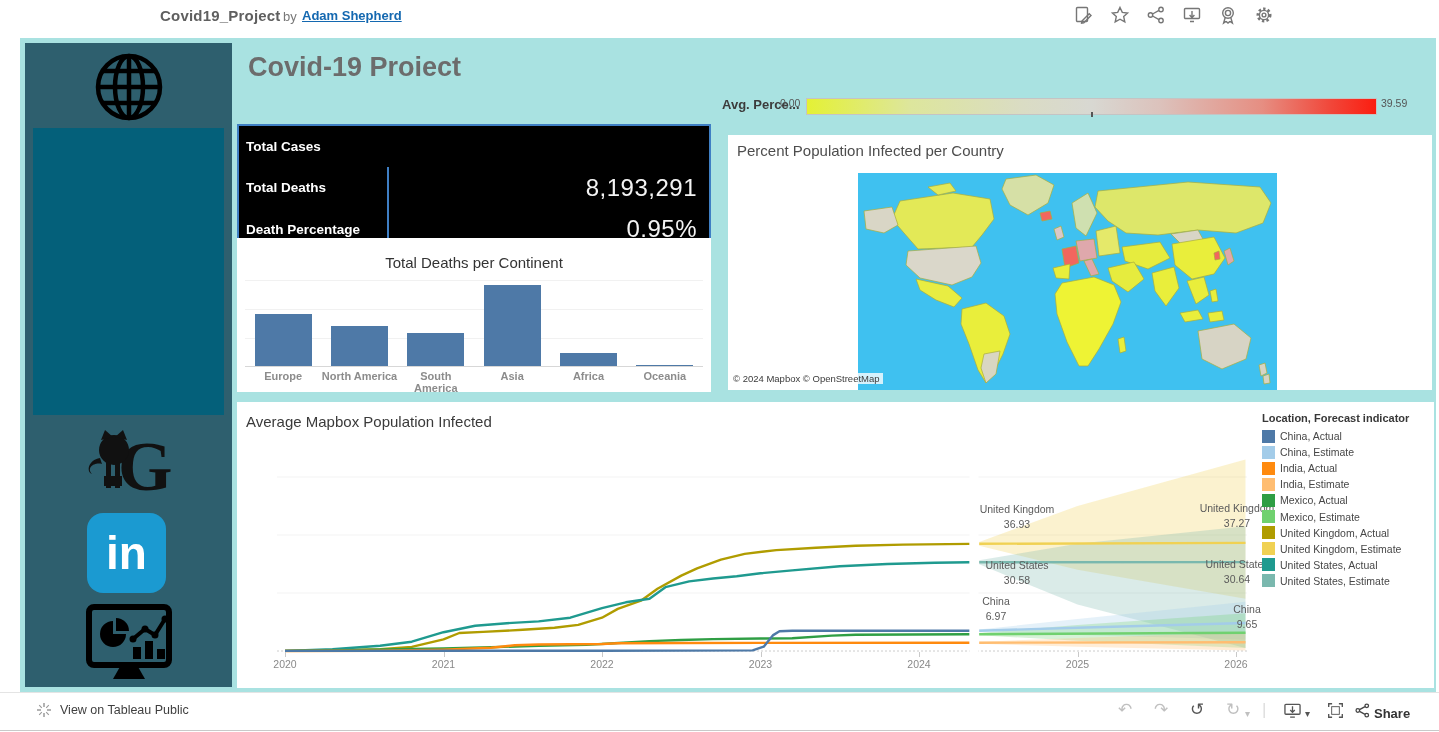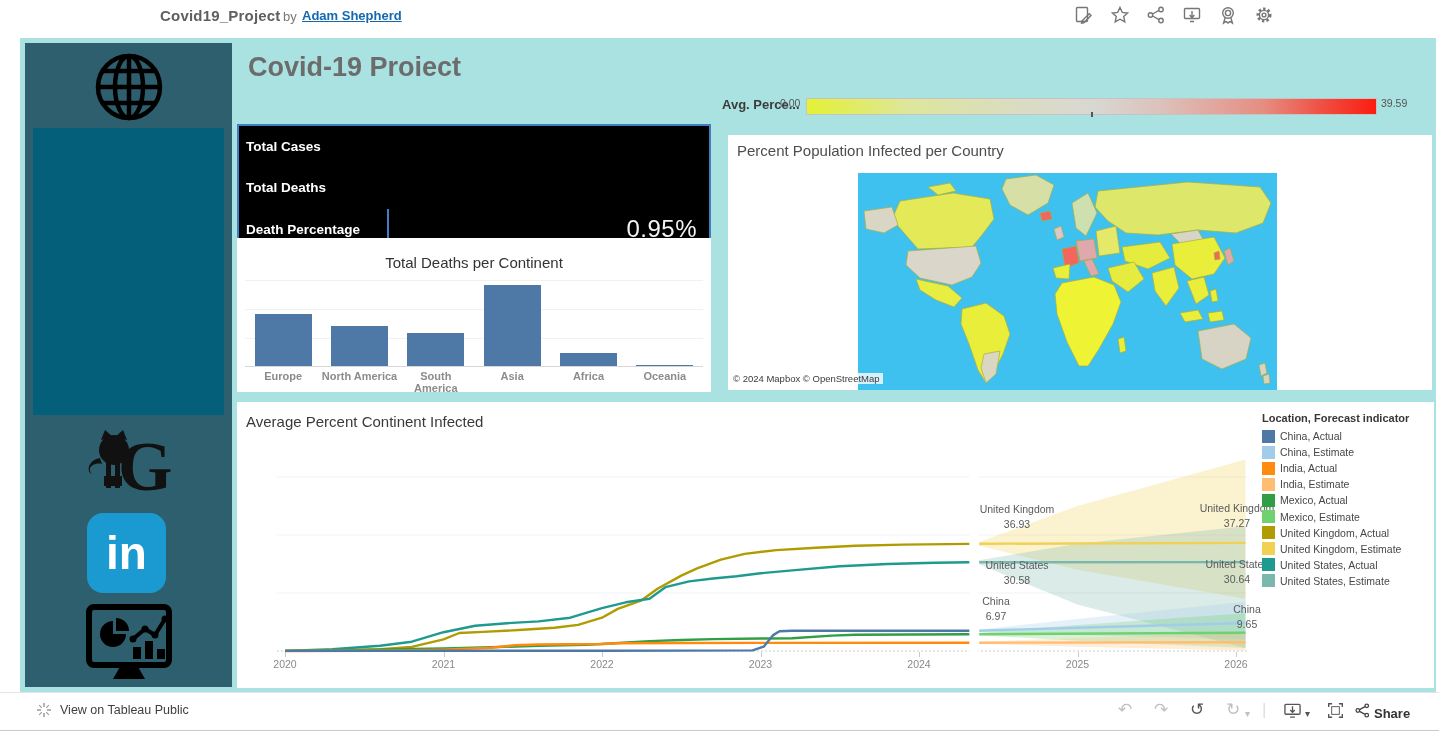--- a/index.html
+++ b/index.html
@@ -177,20 +177,21 @@
     </div>
 
     <div id="main-title" class="abs">Covid-19 Proiect</div>
 
     <div id="kpi" class="abs">
         <div class="kpi-row">
           <div class="kpi-label">Total Cases</div>
         </div>
         <div class="kpi-row">
           <div class="kpi-label">Total Deaths</div>
+          <div class="kpi-value">8,193,291</div>
         </div>
         <div class="kpi-row">
           <div class="kpi-label">Death Percentage</div>
           <div class="kpi-value">0.95%</div>
         </div>
       </div>
 
     <div id="barpanel" class="abs">
       <div id="barpanel-title" class="abs">Total Deaths per Continent</div>
       <div id="barplot" class="abs">
@@ -257,21 +258,21 @@
           <path d="M366,78 L372,75 L376,88 L370,92 Z" fill="#dfa8ac"></path>
           <path d="M340,158 L376,151 L393,165 L388,186 L364,196 L344,186 Z" fill="#d7d4c5"></path>
           <path d="M401,192 L407,190 L409,200 L403,203 Z" fill="#d7d4c5"></path>
           <path d="M405,203 L411,201 L412,210 L406,211 Z" fill="#d7d4c5"></path>
         </g>
       </svg>
       <div id="map-attrib" class="abs">© 2024 Mapbox © OpenStreetMap</div>
     </div>
 
     <div id="linepanel" class="abs">
-      <div id="line-title" class="abs">Average Percent Continent Infected</div>
+      <div id="line-title" class="abs">Average Mapbox Population Infected</div>
       <svg id="line-svg" class="abs" width="1197" height="286">
           <line x1="40" y1="191" x2="1010" y2="191" stroke="#f3f3f3" stroke-width="1"></line>
           <line x1="40" y1="133" x2="1010" y2="133" stroke="#f3f3f3" stroke-width="1"></line>
           <line x1="40" y1="75" x2="1010" y2="75" stroke="#f3f3f3" stroke-width="1"></line>
           <line x1="40" y1="249" x2="1010" y2="249" stroke="#cccccc" stroke-width="1" stroke-dasharray="2,2"></line>
           <path d="M742.2,140.0 L840.5,104.0 L1008.5,57.6 L1008.5,196.8 L840.5,167.8 L742.2,143.7 Z" fill="#f0d153" opacity="0.28" stroke="none"></path>
           <path d="M742.2,158.2 L840.5,141.7 L1008.5,124.3 L1008.5,246.1 L840.5,202.6 L742.2,162.3 Z" fill="#7ab8ae" opacity="0.28" stroke="none"></path>
           <path d="M742.2,227.5 L840.5,217.1 L1008.5,199.7 L1008.5,237.4 L840.5,233.1 L742.2,229.9 Z" fill="#a3cce9" opacity="0.28" stroke="none"></path>
           <path d="M742.2,231.0 L840.5,222.9 L1008.5,211.3 L1008.5,246.1 L840.5,238.8 L742.2,233.3 Z" fill="#70d16f" opacity="0.28" stroke="none"></path>
           <path d="M742.2,239.7 L840.5,235.9 L1008.5,230.2 L1008.5,248.4 L840.5,244.7 L742.2,241.8 Z" fill="#ffbd71" opacity="0.28" stroke="none"></path>

